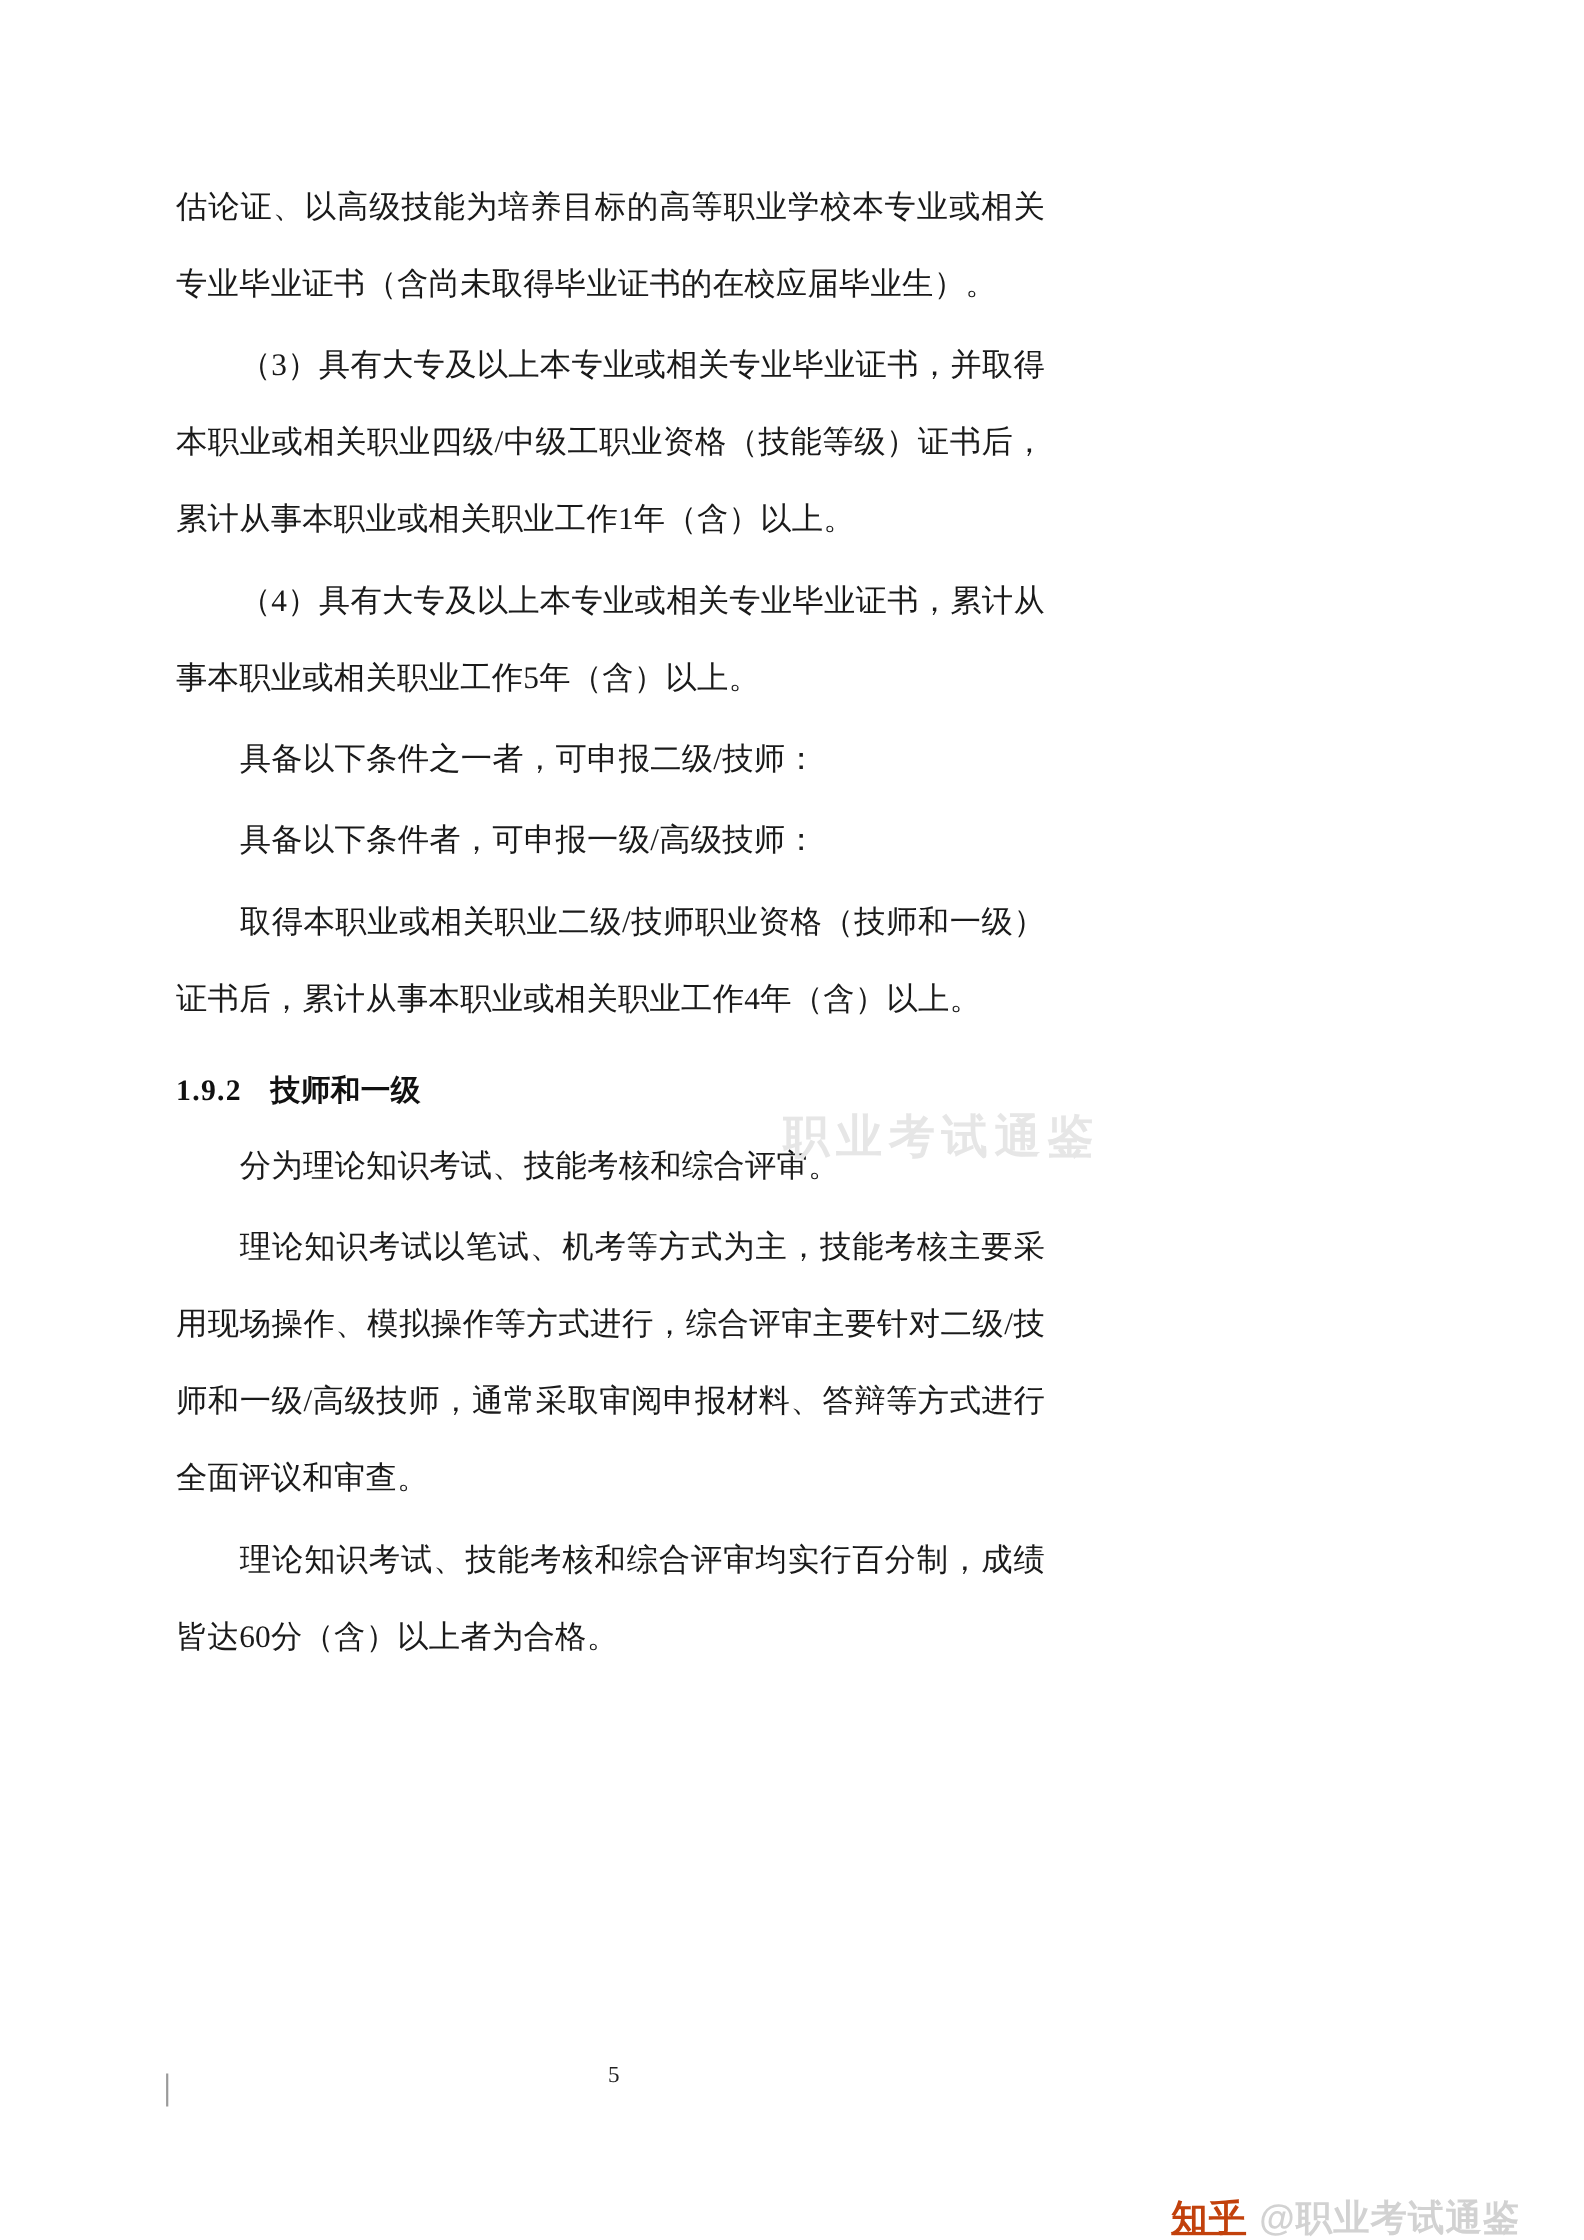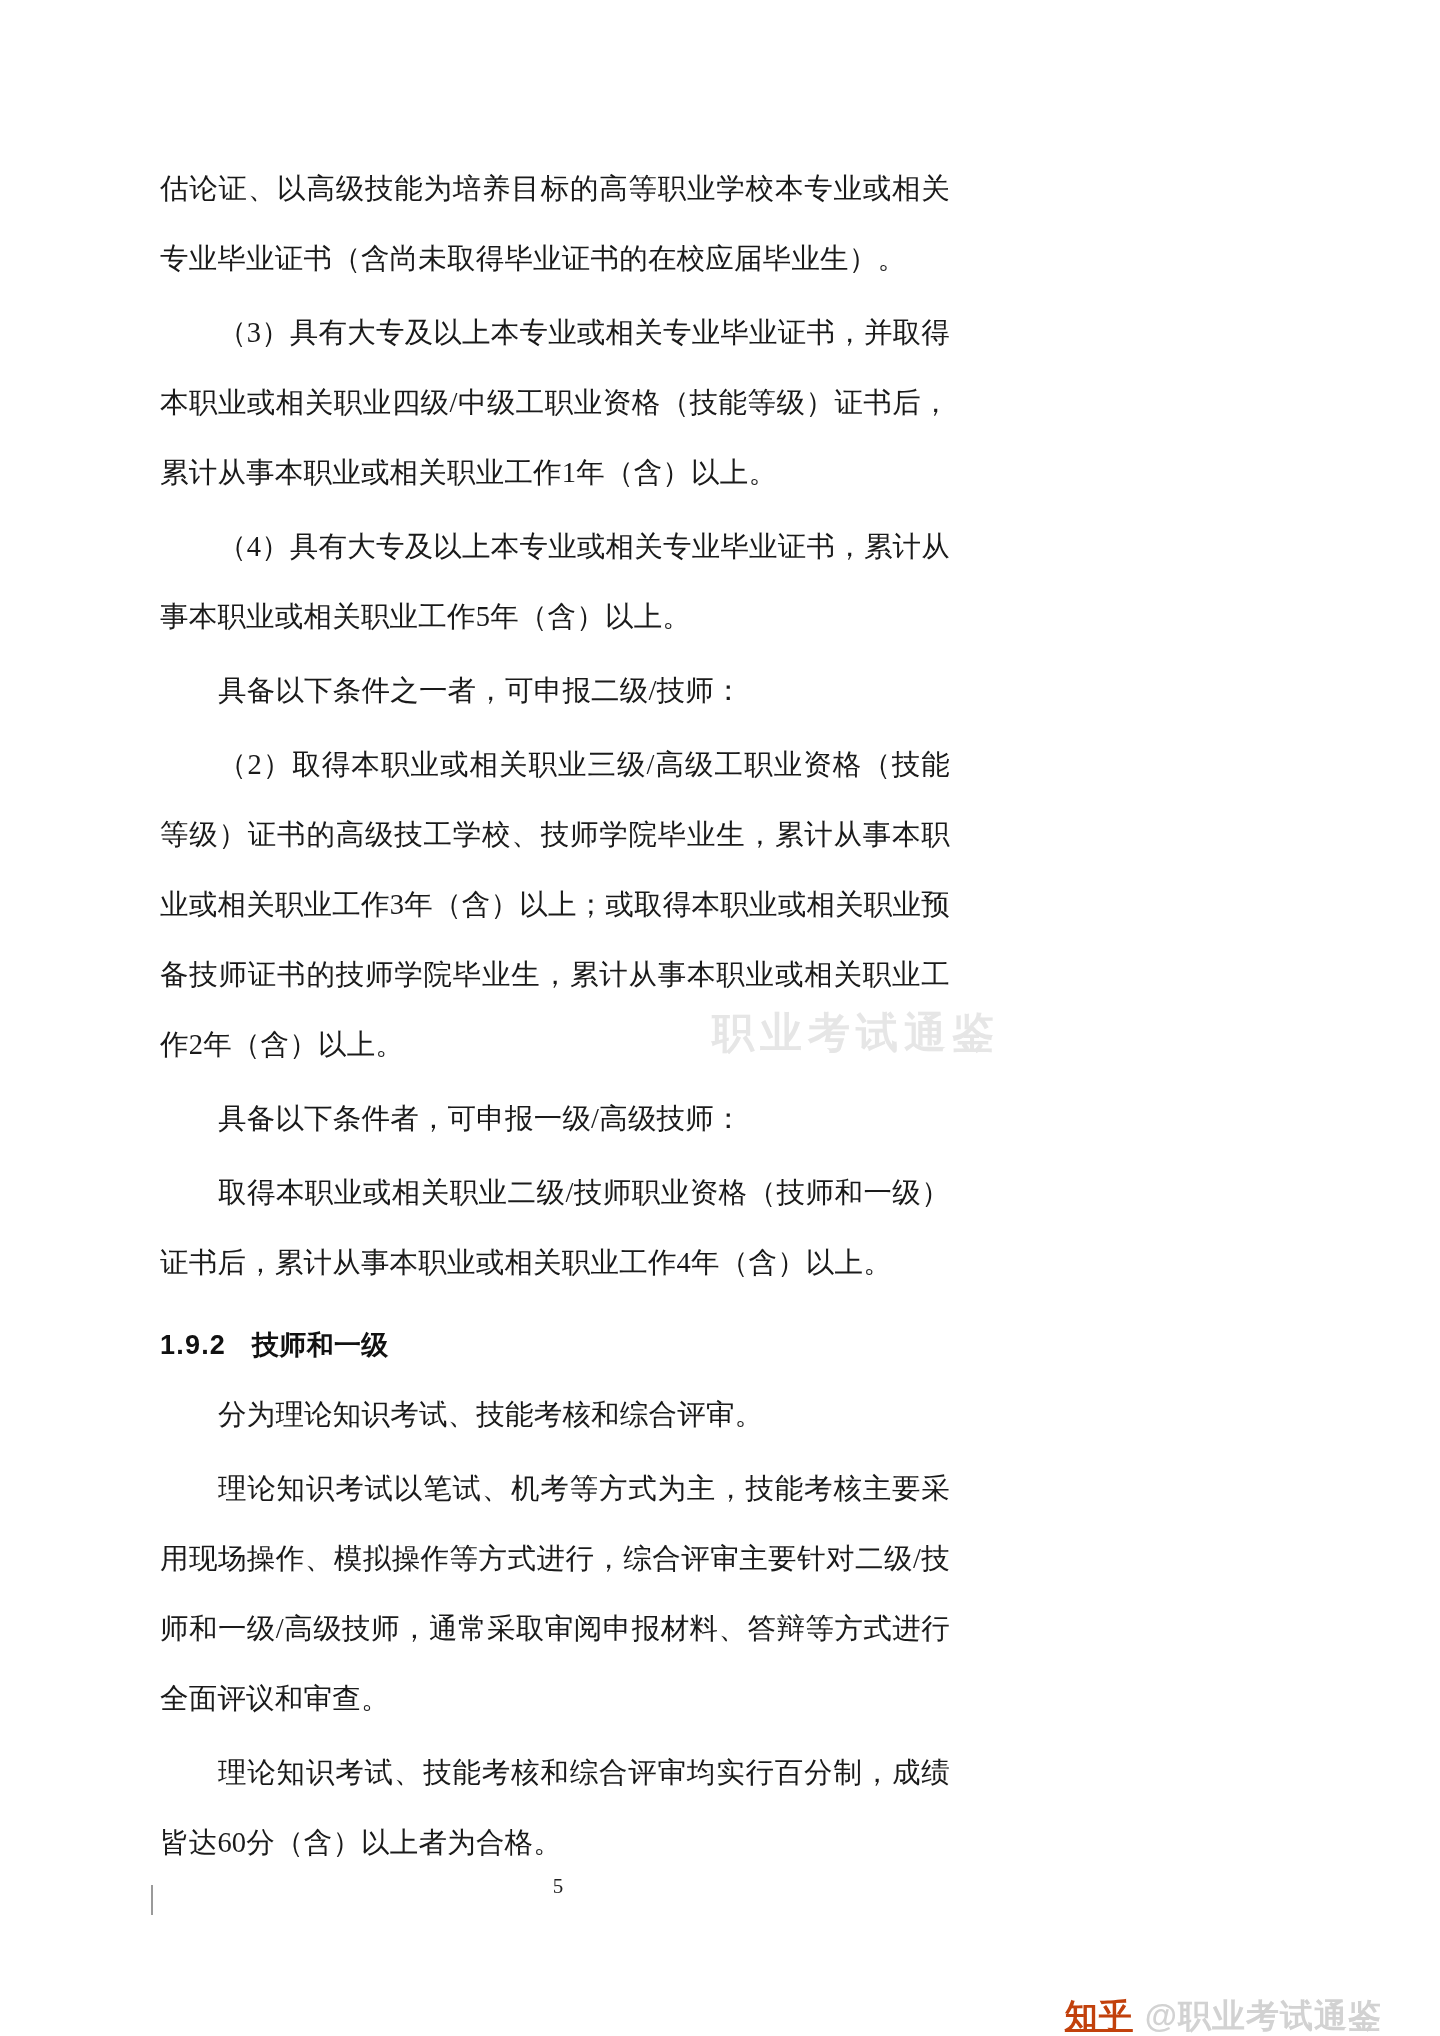--- a/index.html
+++ b/index.html
@@ -56,20 +56,21 @@
     font-family: "Liberation Sans", "DejaVu Sans", sans-serif;
     font-size: 27px;
     font-weight: 700;
     color: #111111;
     line-height: 70px;
     letter-spacing: 0.3px;
     white-space: nowrap;
   }
   .heading .num {
     letter-spacing: 1.2px;
+    font-family: Liberation Serif, serif;
   }
   .heading .gap {
     display: inline-block;
     width: 26px;
   }
 
   .block-gap-sm { height: 8px; }
 
   
   #watermark {
@@ -148,21 +149,20 @@
 
     <p class="para noindent">估论证、以高级技能为培养目标的高等职业学校本专业或相关专业毕业证书（含尚未取得毕业证书的在校应届毕业生）。</p>
 
     <p class="para indent">（3）具有大专及以上本专业或相关专业毕业证书，并取得本职业或相关职业四级/中级工职业资格（技能等级）证书后，累计从事本职业或相关职业工作1年（含）以上。</p>
 
     <p class="para indent">（4）具有大专及以上本专业或相关专业毕业证书，累计从事本职业或相关职业工作5年（含）以上。</p>
 
     <p class="para indent">具备以下条件之一者，可申报二级/技师：</p>
 
 
-    <p class="para indent">（2）取得本职业或相关职业三级/高级工职业资格（技能等级）证书的高级技工学校、技师学院毕业生，累计从事本职业或相关职业工作3年（含）以上；或取得本职业或相关职业预备技师证书的技师学院毕业生，累计从事本职业或相关职业工作2年（含）以上。</p>
 
     <p class="para indent">具备以下条件者，可申报一级/高级技师：</p>
 
     <p class="para indent">取得本职业或相关职业二级/技师职业资格（技师和一级）证书后，累计从事本职业或相关职业工作4年（含）以上。</p>
 
     <div class="block-gap-sm"></div>
 
     <h2 class="heading">
       <span class="num">1.9.2</span><span class="gap"></span><span>技师和一级</span>
     </h2>

